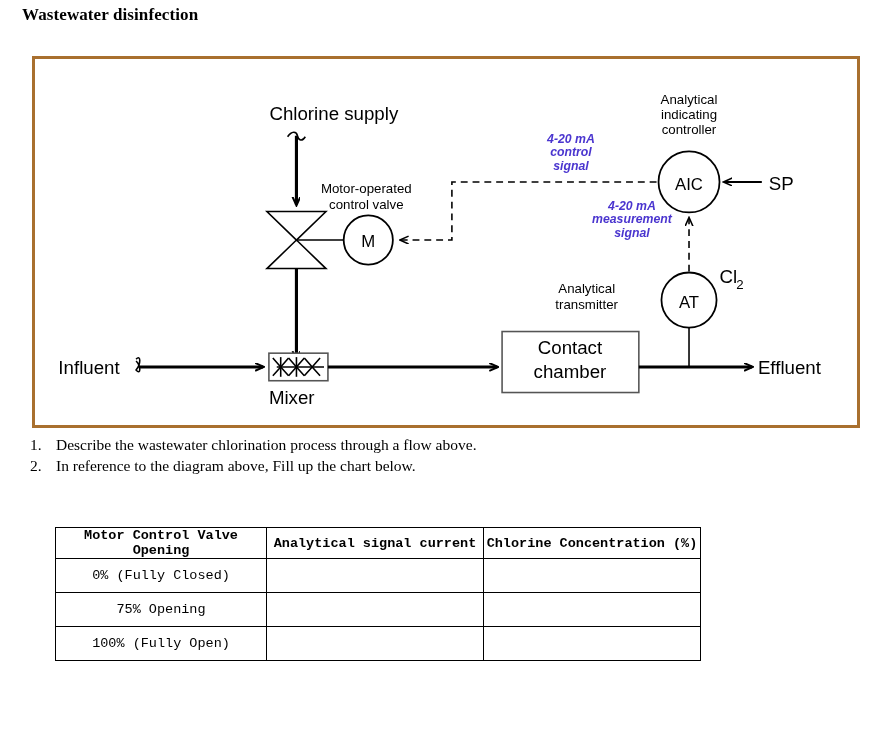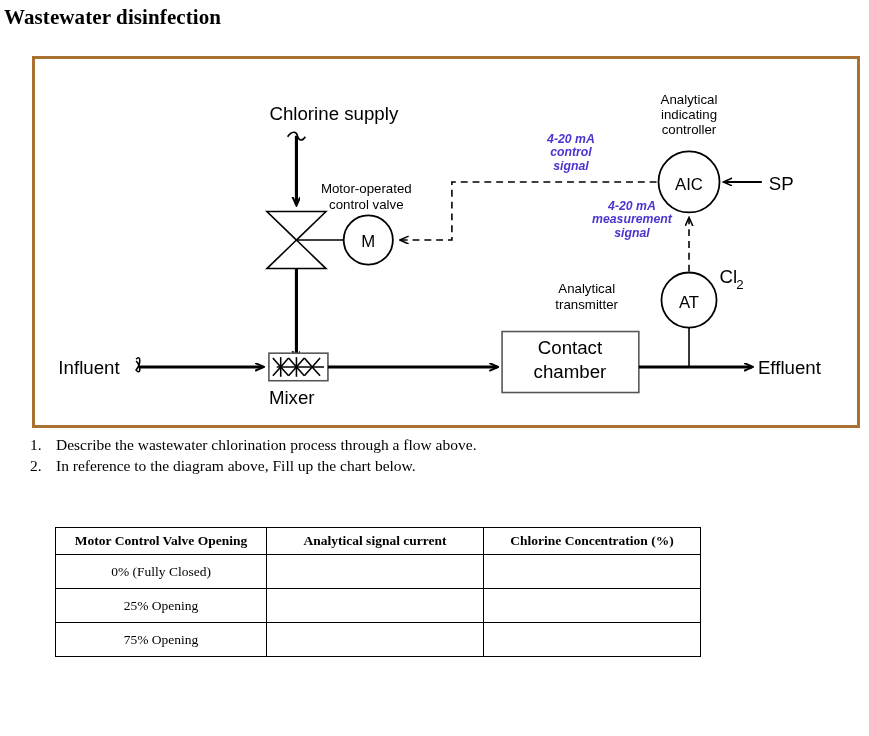--- a/index.html
+++ b/index.html
@@ -12,25 +12,25 @@
     height: 736px;
     position: relative;
     font-family: "Liberation Serif", "DejaVu Serif", serif;
     color: #000000;
     overflow: hidden;
   }
 
   
   #page-title {
     position: absolute;
-    left: 4px;
+    left: 22px;
     top: 5px;
     font-family: "Liberation Serif", "DejaVu Serif", serif;
     font-weight: bold;
-    font-size: 21px;
+    font-size: 17px;
     letter-spacing: 0.1px;
     color: #000;
   }
 
   
   #diagram-frame {
     position: absolute;
     left: 32px;
     top: 56px;
     width: 828px;
@@ -101,21 +101,21 @@
     text-align: left;
   }
   .q-text { flex: 1 1 auto; }
 
   
   #answer-table {
     position: absolute;
     left: 55px;
     top: 527px;
     border-collapse: collapse;
-    font-family: Liberation Serif, serif;
+    font-family: Liberation Mono, monospace;
     background: #ffffff;
   }
   #answer-table th,
   #answer-table td {
     border: 1.3px solid #000000;
     text-align: center;
     vertical-align: middle;
     font-size: 13.5px;
     padding: 0;
   }
@@ -264,23 +264,23 @@
       <th class="col-c">Chlorine Concentration (%)</th>
     </tr>
   </thead>
   <tbody>
     <tr>
       <td>0% (Fully Closed)</td>
       <td></td>
       <td></td>
     </tr>
     <tr>
-      <td>25% Opening</td>
-      <td></td>
-      <td></td>
-    </tr>
-    <tr>
       <td>75% Opening</td>
+      <td></td>
+      <td></td>
+    </tr>
+    <tr>
+      <td>100% (Fully Open)</td>
       <td></td>
       <td></td>
     </tr>
   </tbody>
 </table>
 
 </body></html>

